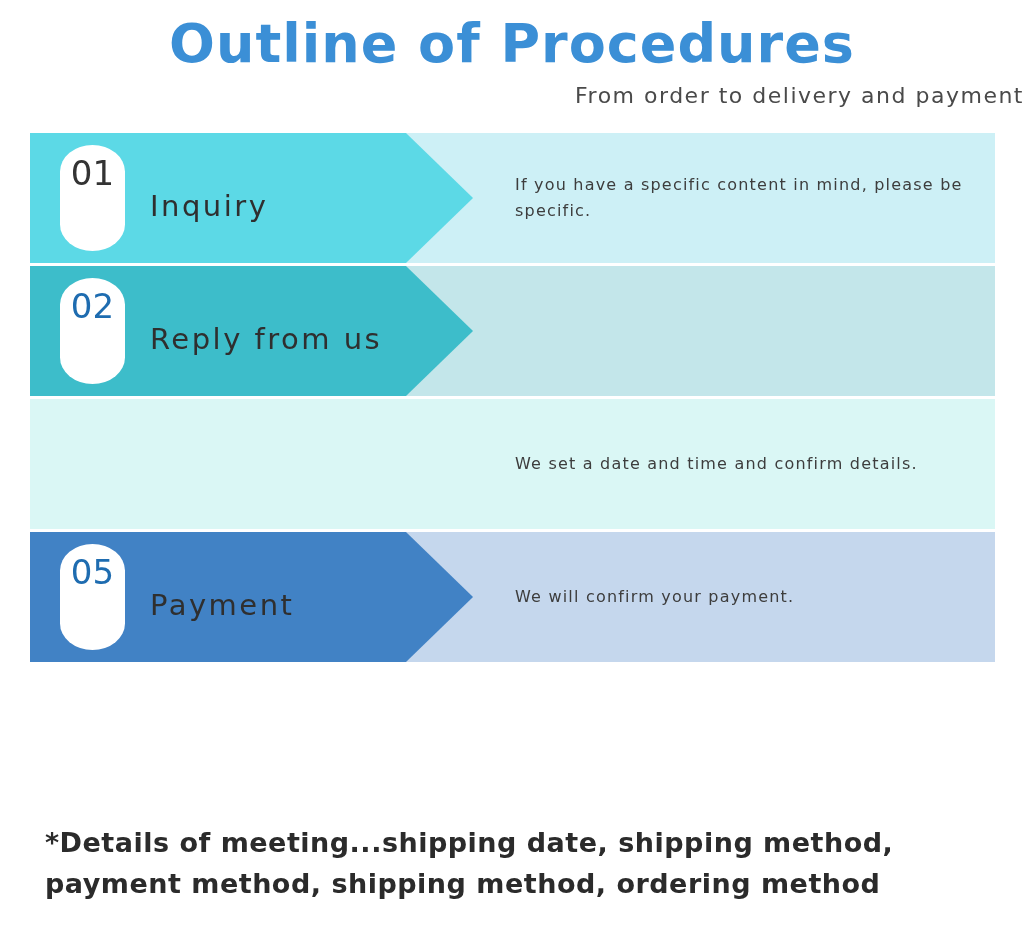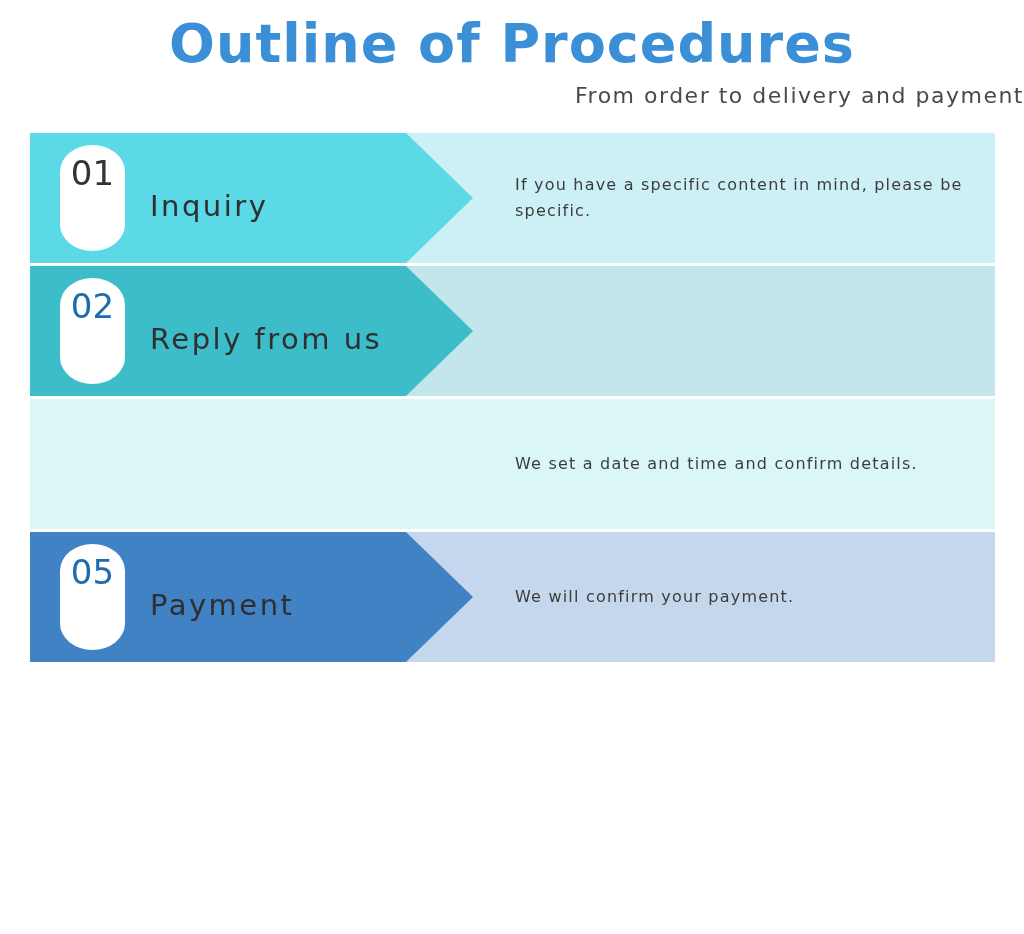--- a/index.html
+++ b/index.html
@@ -129,13 +129,14 @@
       <div class="arrow">
         <div class="pill">
           <span class="step-number">05</span>
         </div>
         <div class="step-label">Payment</div>
       </div>
       <div class="step-desc">We will confirm your payment.</div>
     </div>
   </div>
 
+  <div class="footnote">*Details of meeting...shipping date, shipping method, payment method, shipping method, ordering method</div>
 </div>
 
 </body></html>

